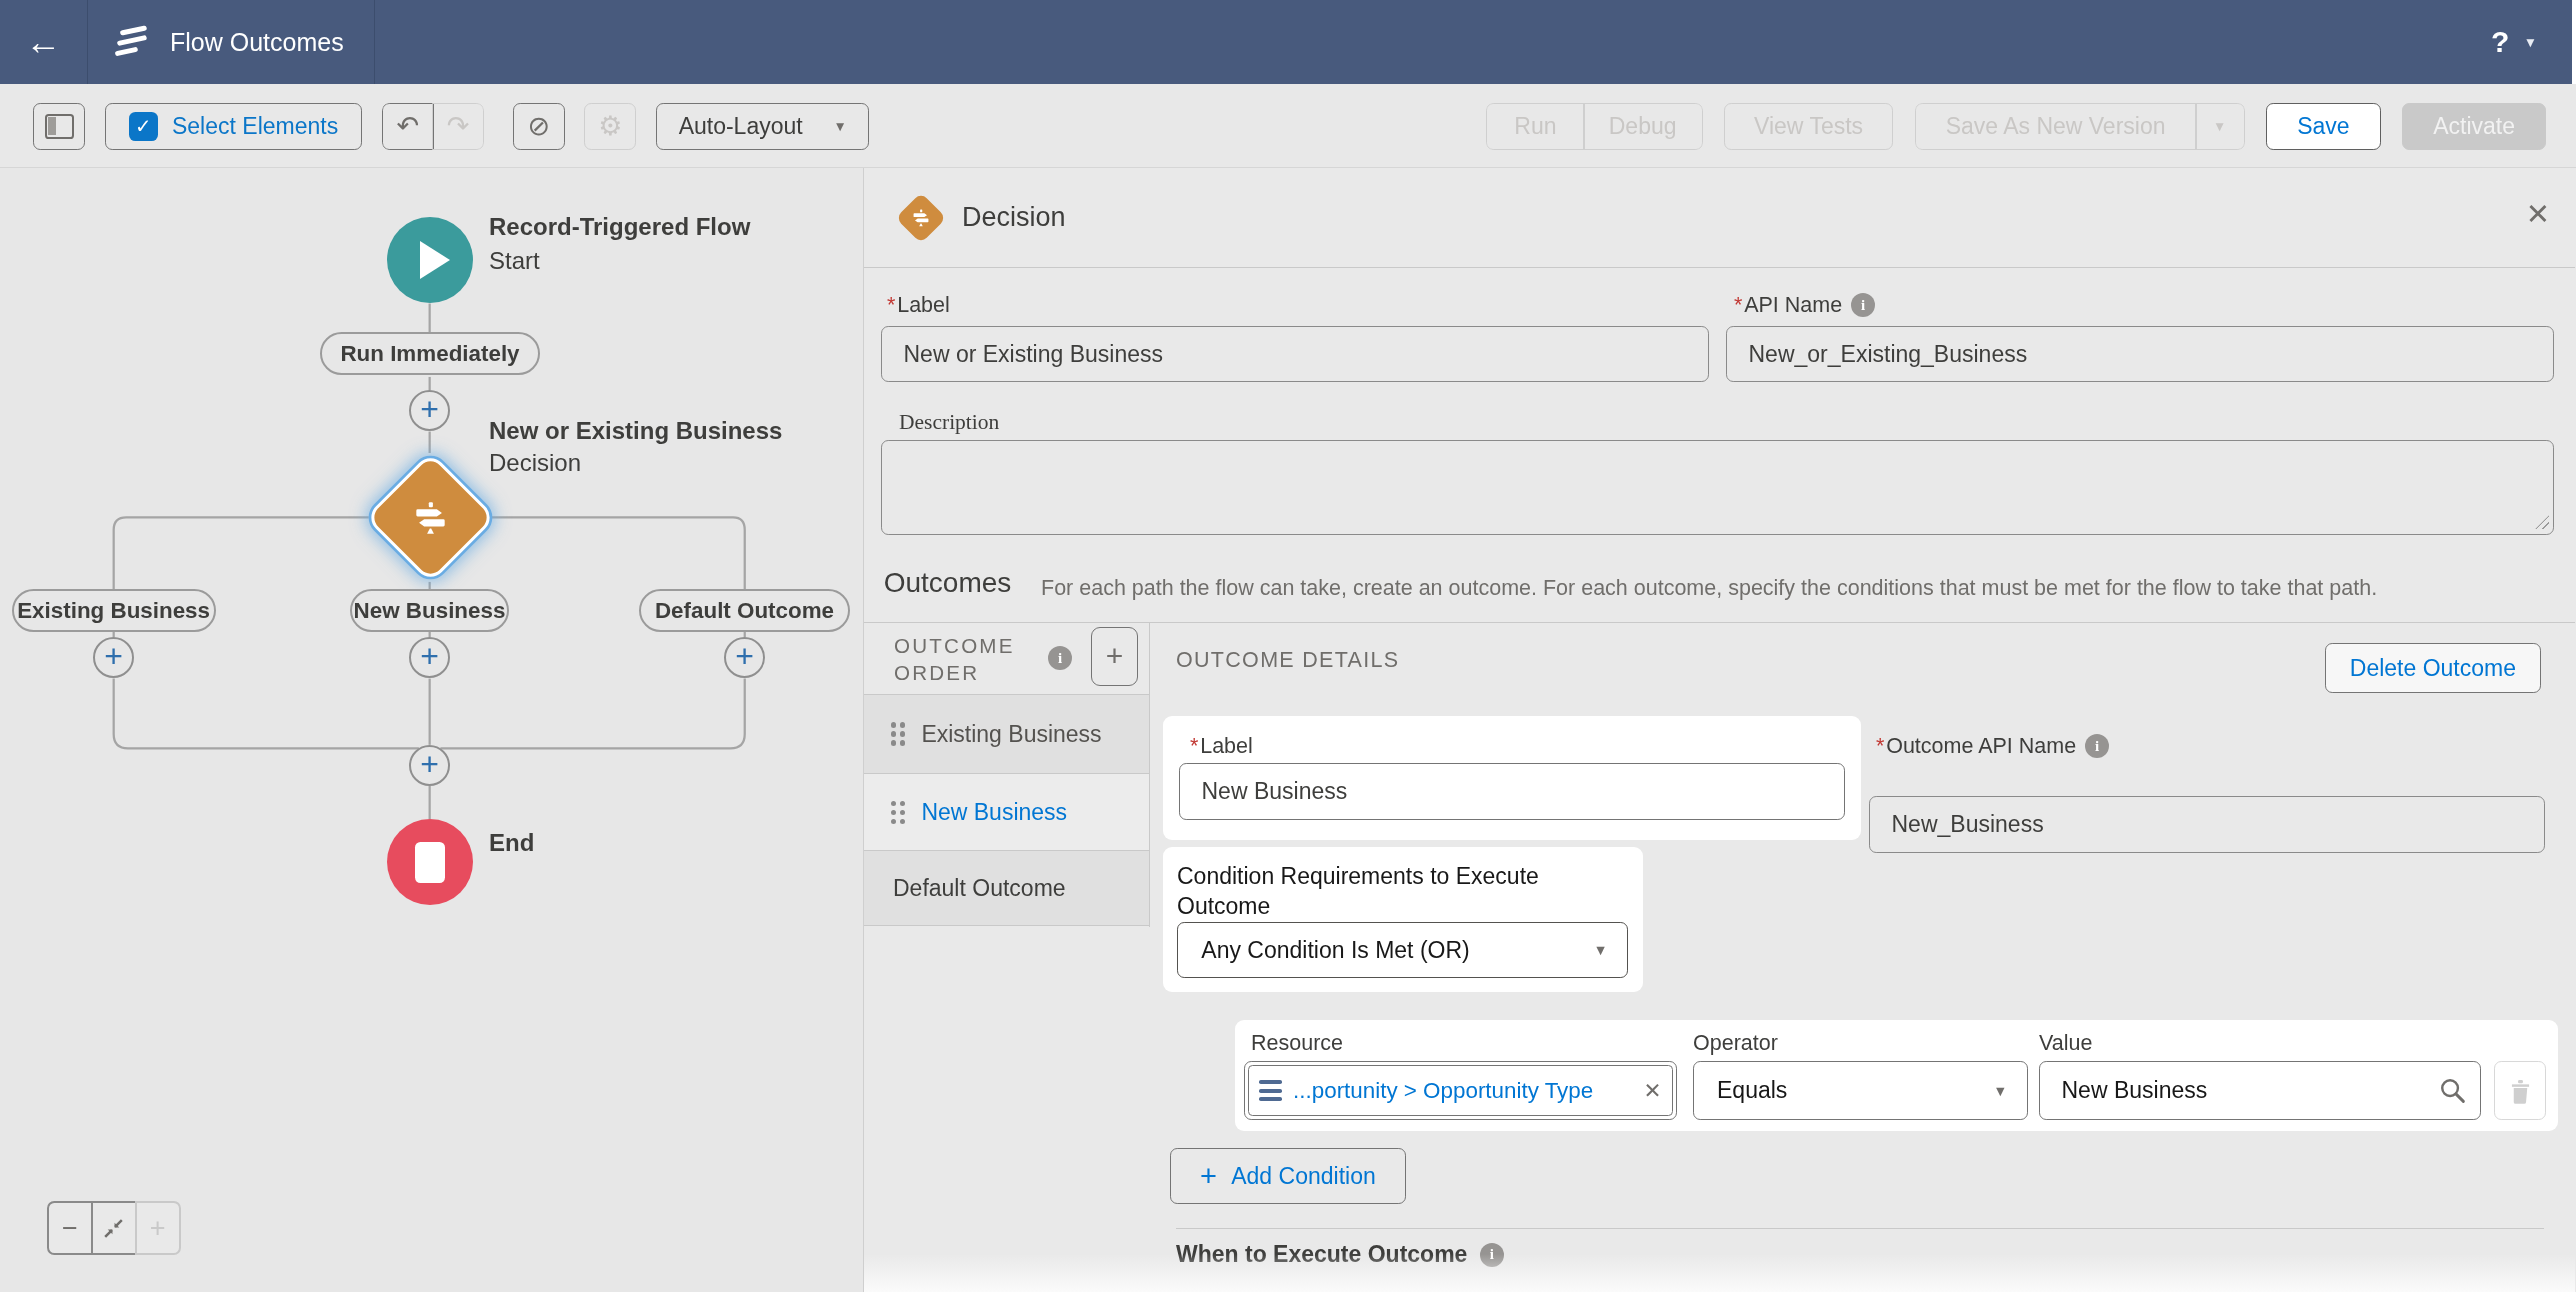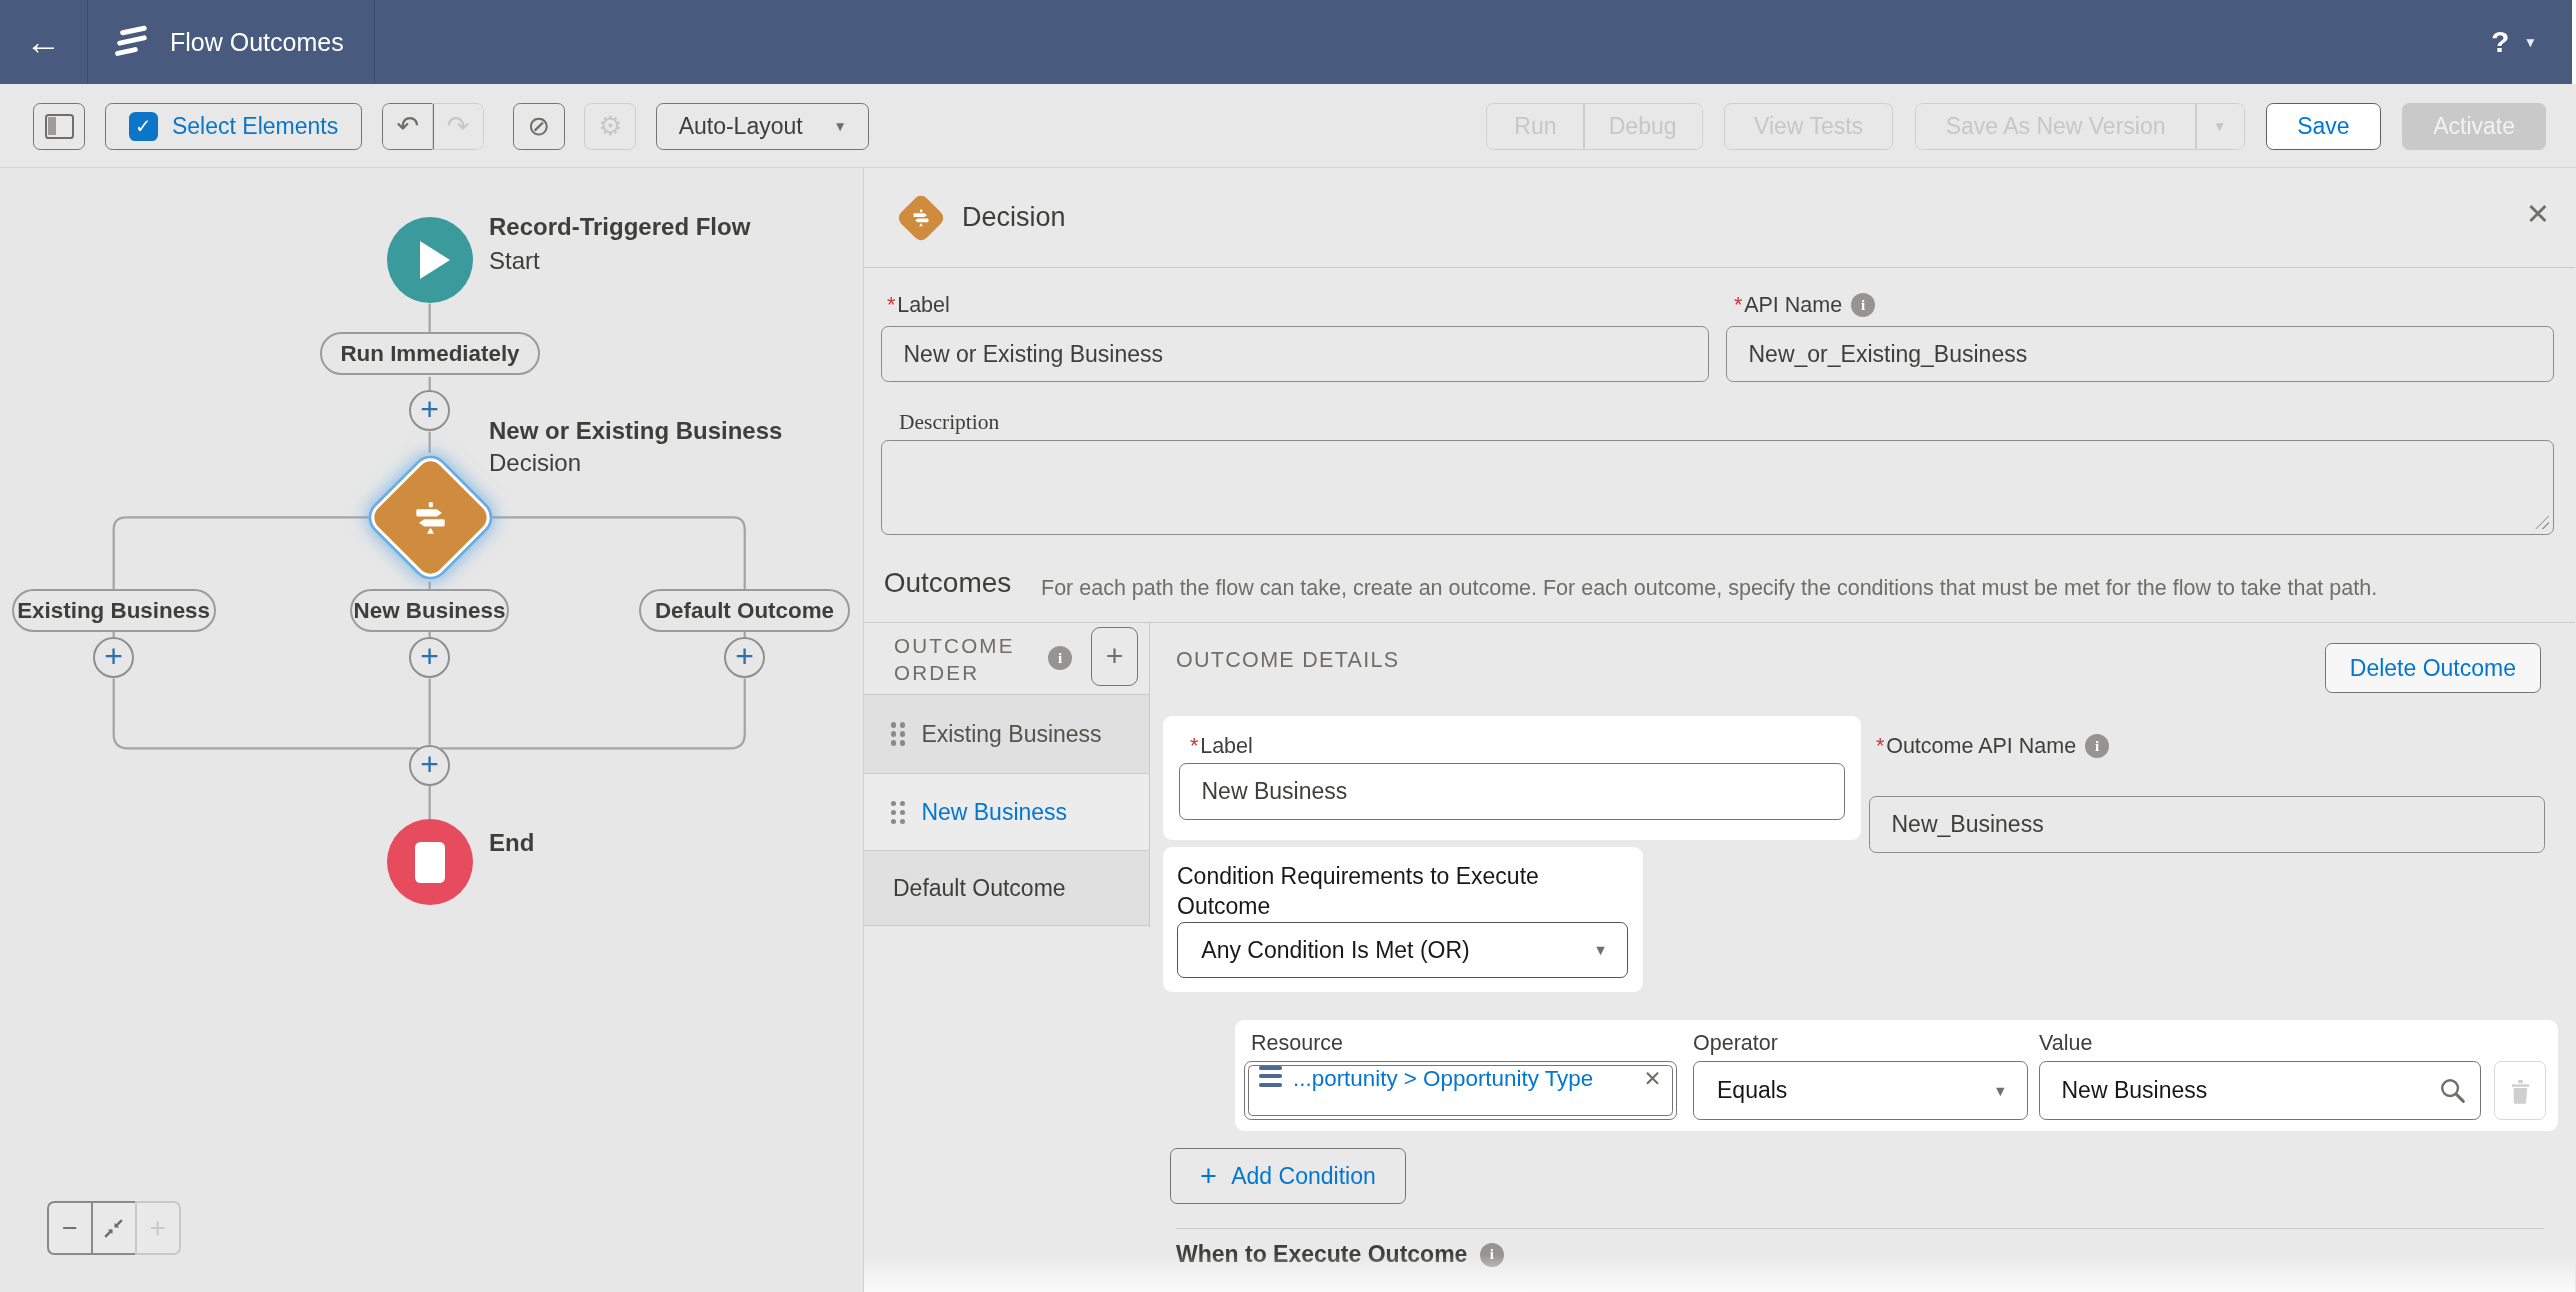--- a/index.html
+++ b/index.html
@@ -109,21 +109,21 @@
   #delete-btn { position:absolute; right:35px; top:475px; height:50px; padding:0 24px; border:1.8px solid #747474; border-radius:7.2px; background:#f7f7f7; display:flex; align-items:center; font-size:23px; color:#0176d3; }
   .white-card { position:absolute; background:#fff; border-radius:9px; }
   #card-label { left:299px; top:548px; width:698px; height:124px; }
   #card-cond  { left:299px; top:679px; width:480px; height:145px; }
   #card-row   { left:371px; top:852px; width:1323px; height:111px; }
   #cond-lab { position:absolute; left:14px; top:14.3px; width:430px; font-size:23px; line-height:30px; color:#181818; }
   .select-box { position:absolute; height:56px; border:1.8px solid #54524f; border-radius:7.2px; background:#fff; display:flex; align-items:center; justify-content:space-between; padding:0 19.7px 0 23px; font-size:23px; color:#181818; }
   .sel-caret { font-size:14.3px; color:#706e6b; }
   .cell-lab { position:absolute; top:10.7px; font-size:21.5px; color:#3e3e3c; }
   #resource-box { position:absolute; left:9px; top:41px; width:433px; height:59px; border:1.8px solid #747474; border-radius:7.2px; padding:2.7px; background:#fff; }
-  #resource-inner { width:100%; height:100%; border:1.8px solid #747474; border-radius:4.5px; display:flex; padding:0 10.7px; gap:10.7px; }
+  #resource-inner { width:100%; height:100%; border:1.8px solid #747474; border-radius:4.5px; display:flex; align-items:center; padding:0 10.7px; gap:10.7px; }
   .res-list-ic { width:23px; height:21.5px; display:flex; flex-direction:column; justify-content:space-between; }
   .res-list-ic i { height:4px; border-radius:1.8px; background:#4f6a92; }
   #resource-txt { font-size:22.4px; color:#0176d3; white-space:nowrap; overflow:hidden; flex:1; }
   .clear-x { font-size:21.5px; color:#706e6b; }
   #value-wrap { position:absolute; left:804px; top:41px; width:442px; height:59px; }
   #value-input { width:442px; height:59px; border:1.8px solid #747474; border-radius:7.2px; background:#fff; font-family:"Liberation Sans",sans-serif; font-size:23px; color:#181818; padding:0 54px 0 21.5px; outline:none; }
   #value-search { position:absolute; right:14.3px; top:15px; }
   #trash-btn { position:absolute; left:1259px; top:41px; width:52px; height:59px; border:1.8px solid #d8d8d8; border-radius:7.2px; display:flex; align-items:center; justify-content:center; }
   #add-cond { position:absolute; left:306px; top:980px; height:56px; padding:0 29px; border:1.8px solid #747474; border-radius:7.2px; display:flex; align-items:center; gap:14.3px; font-size:23px; color:#0176d3; }
   .add-plus { font-size:29px; font-weight:300; }

